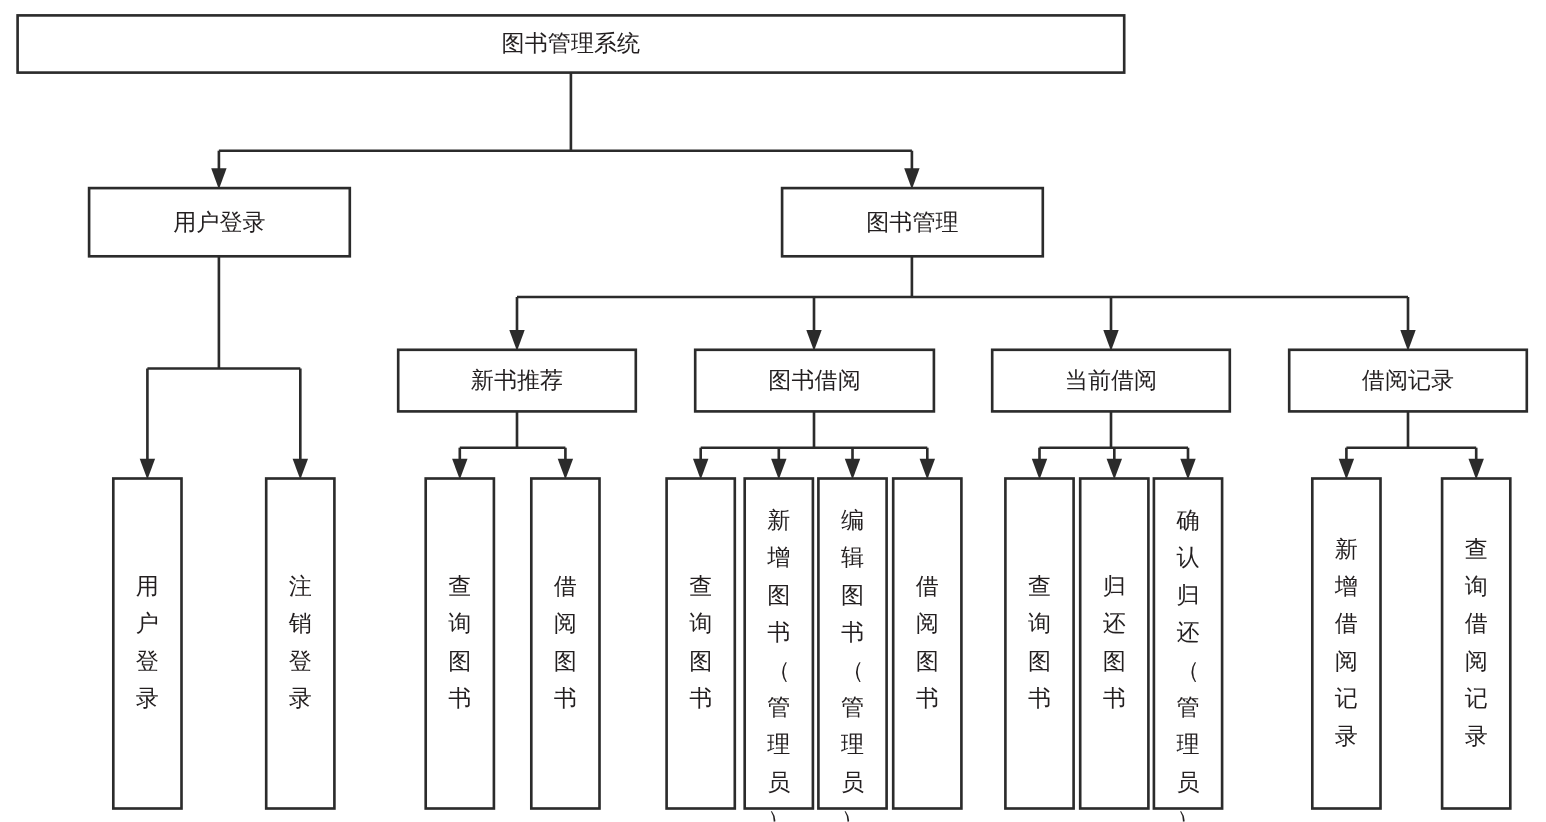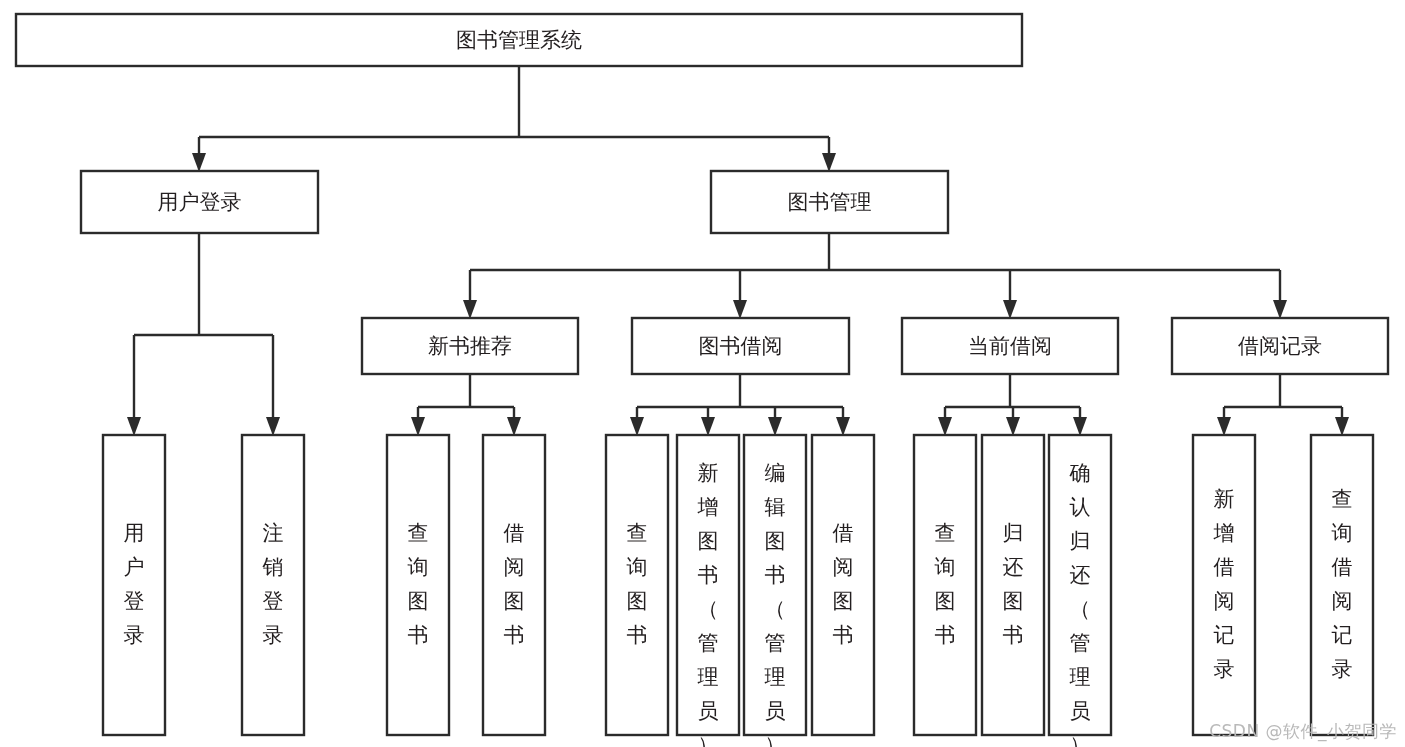--- a/index.html
+++ b/index.html
@@ -182,15 +182,14 @@
           <rect class="node-box" x="1193" y="435" width="62" height="300"></rect>
           <text class="node-label label-v" x="1224" y="500"><tspan x="1224" dy="0">新</tspan><tspan x="1224" dy="34">增</tspan><tspan x="1224" dy="34">借</tspan><tspan x="1224" dy="34">阅</tspan><tspan x="1224" dy="34">记</tspan><tspan x="1224" dy="34">录</tspan></text>
         </g>
         <g>
           <rect class="node-box" x="1311" y="435" width="62" height="300"></rect>
           <text class="node-label label-v" x="1342" y="500"><tspan x="1342" dy="0">查</tspan><tspan x="1342" dy="34">询</tspan><tspan x="1342" dy="34">借</tspan><tspan x="1342" dy="34">阅</tspan><tspan x="1342" dy="34">记</tspan><tspan x="1342" dy="34">录</tspan></text>
         </g>
       </g>
   </svg>
 
-  <div class="watermark">CSDN @软件_小贺同学</div>
 
 </div>
 
 </body></html>

